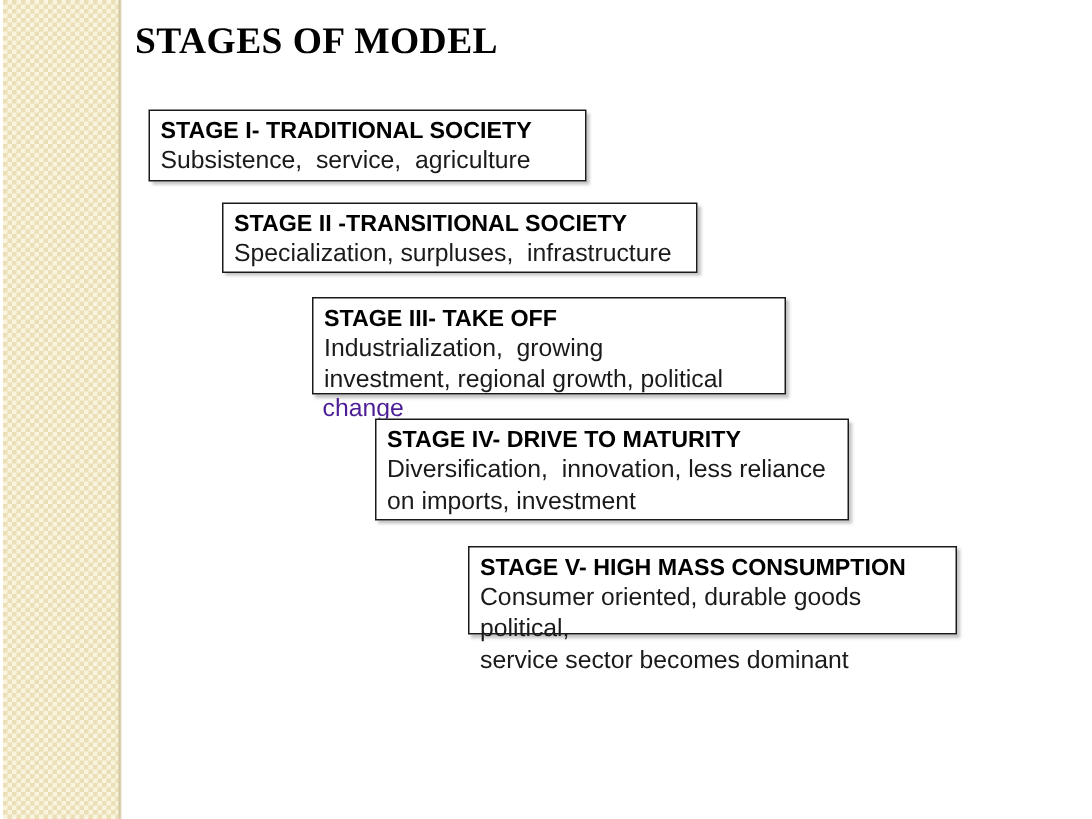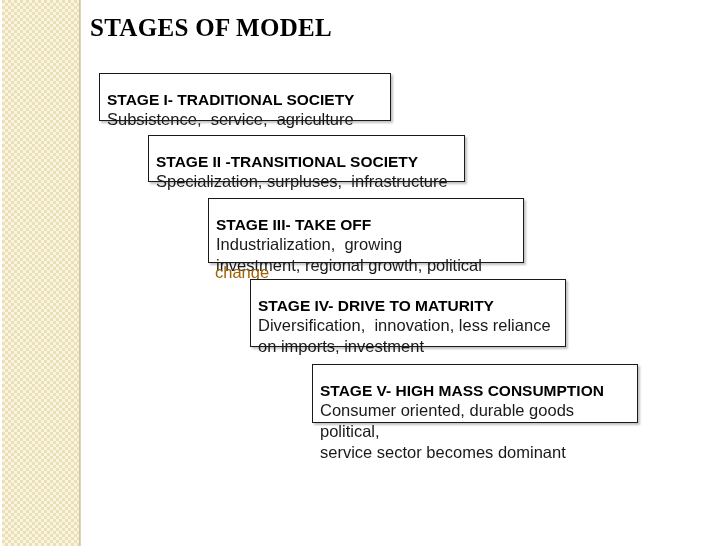--- a/index.html
+++ b/index.html
@@ -57,21 +57,21 @@
     white-space: nowrap;
   }
 
   
   .stage-box {
     position: absolute;
     box-sizing: border-box;
     background: #ffffff;
     border: 1.3px solid #1a1a1a;
     box-shadow: 2px 2px 2px rgba(120,120,120,0.45);
-    padding: 16px 7px 3px 7px;
+    padding: 4px 7px 3px 7px;
   }
   .stage-heading {
     font-family: "Liberation Sans", sans-serif;
     font-weight: bold;
     font-size: 15.5px;
     color: #000000;
     line-height: 19px;
     white-space: nowrap;
   }
   .stage-body {
@@ -92,21 +92,21 @@
 
   
   #stage-3 .stage-body { position: relative; }
   #stage-3-overflow {
     position: absolute;
     left: 213px;
     top: 262px;
     font-family: "Liberation Sans", sans-serif;
     font-size: 16.5px;
     line-height: 21px;
-    color: #a16207;
+    color: #4c1d95;
     white-space: nowrap;
     background: transparent;
   }
 </style>
 </head>
 <body>
 
 <div id="slide">
 
   <div id="left-band"></div>

